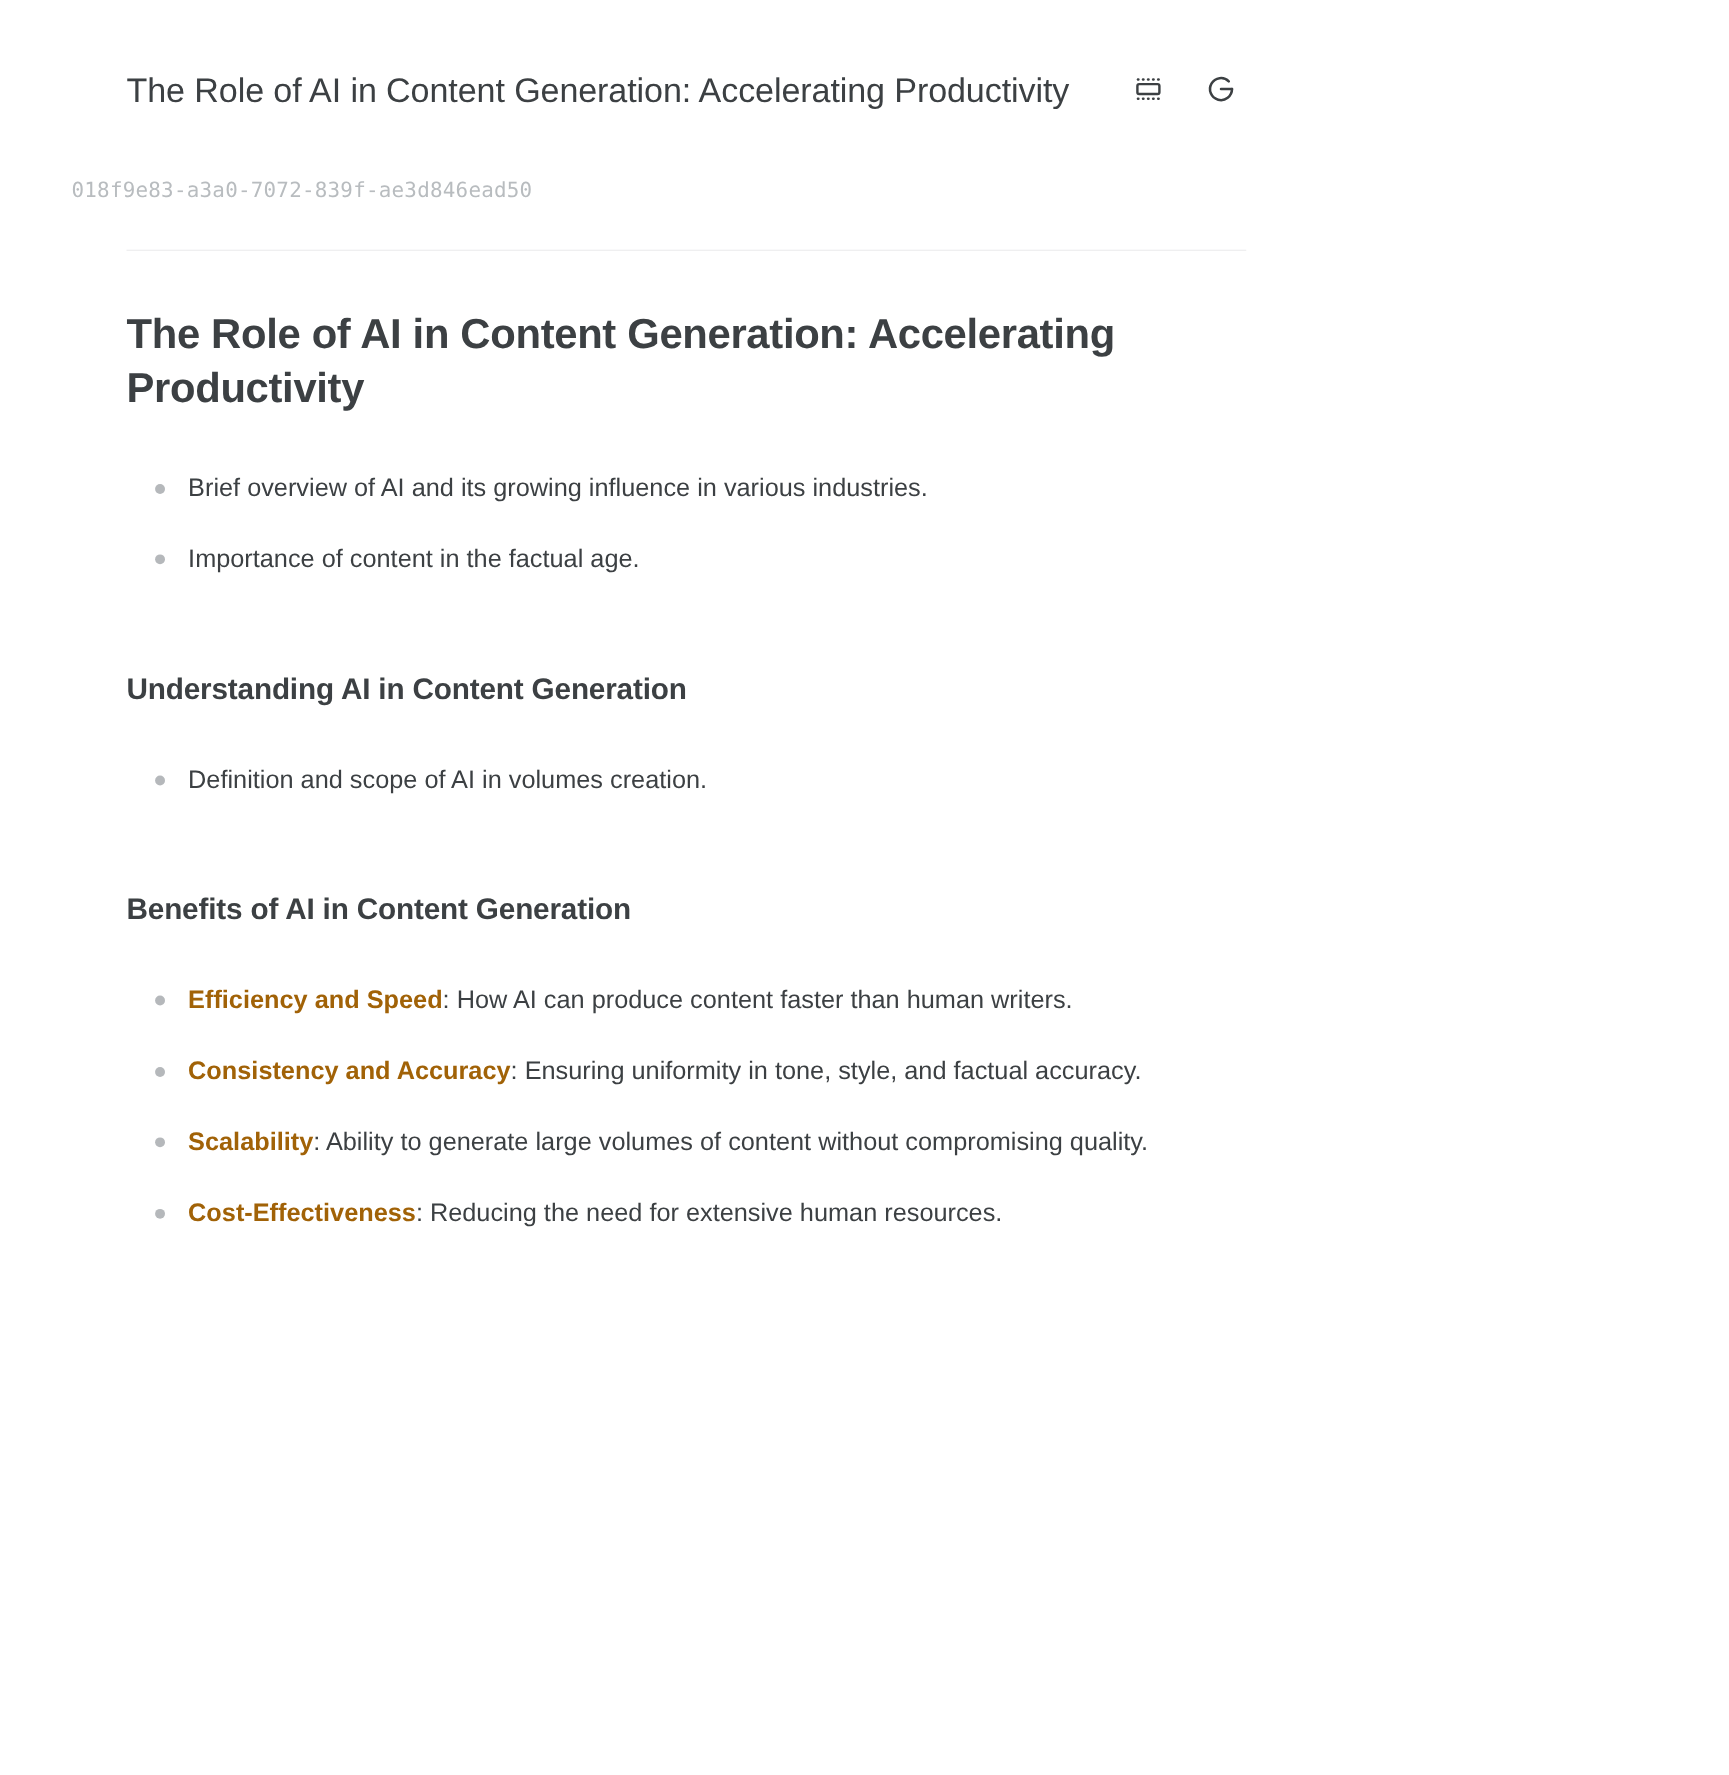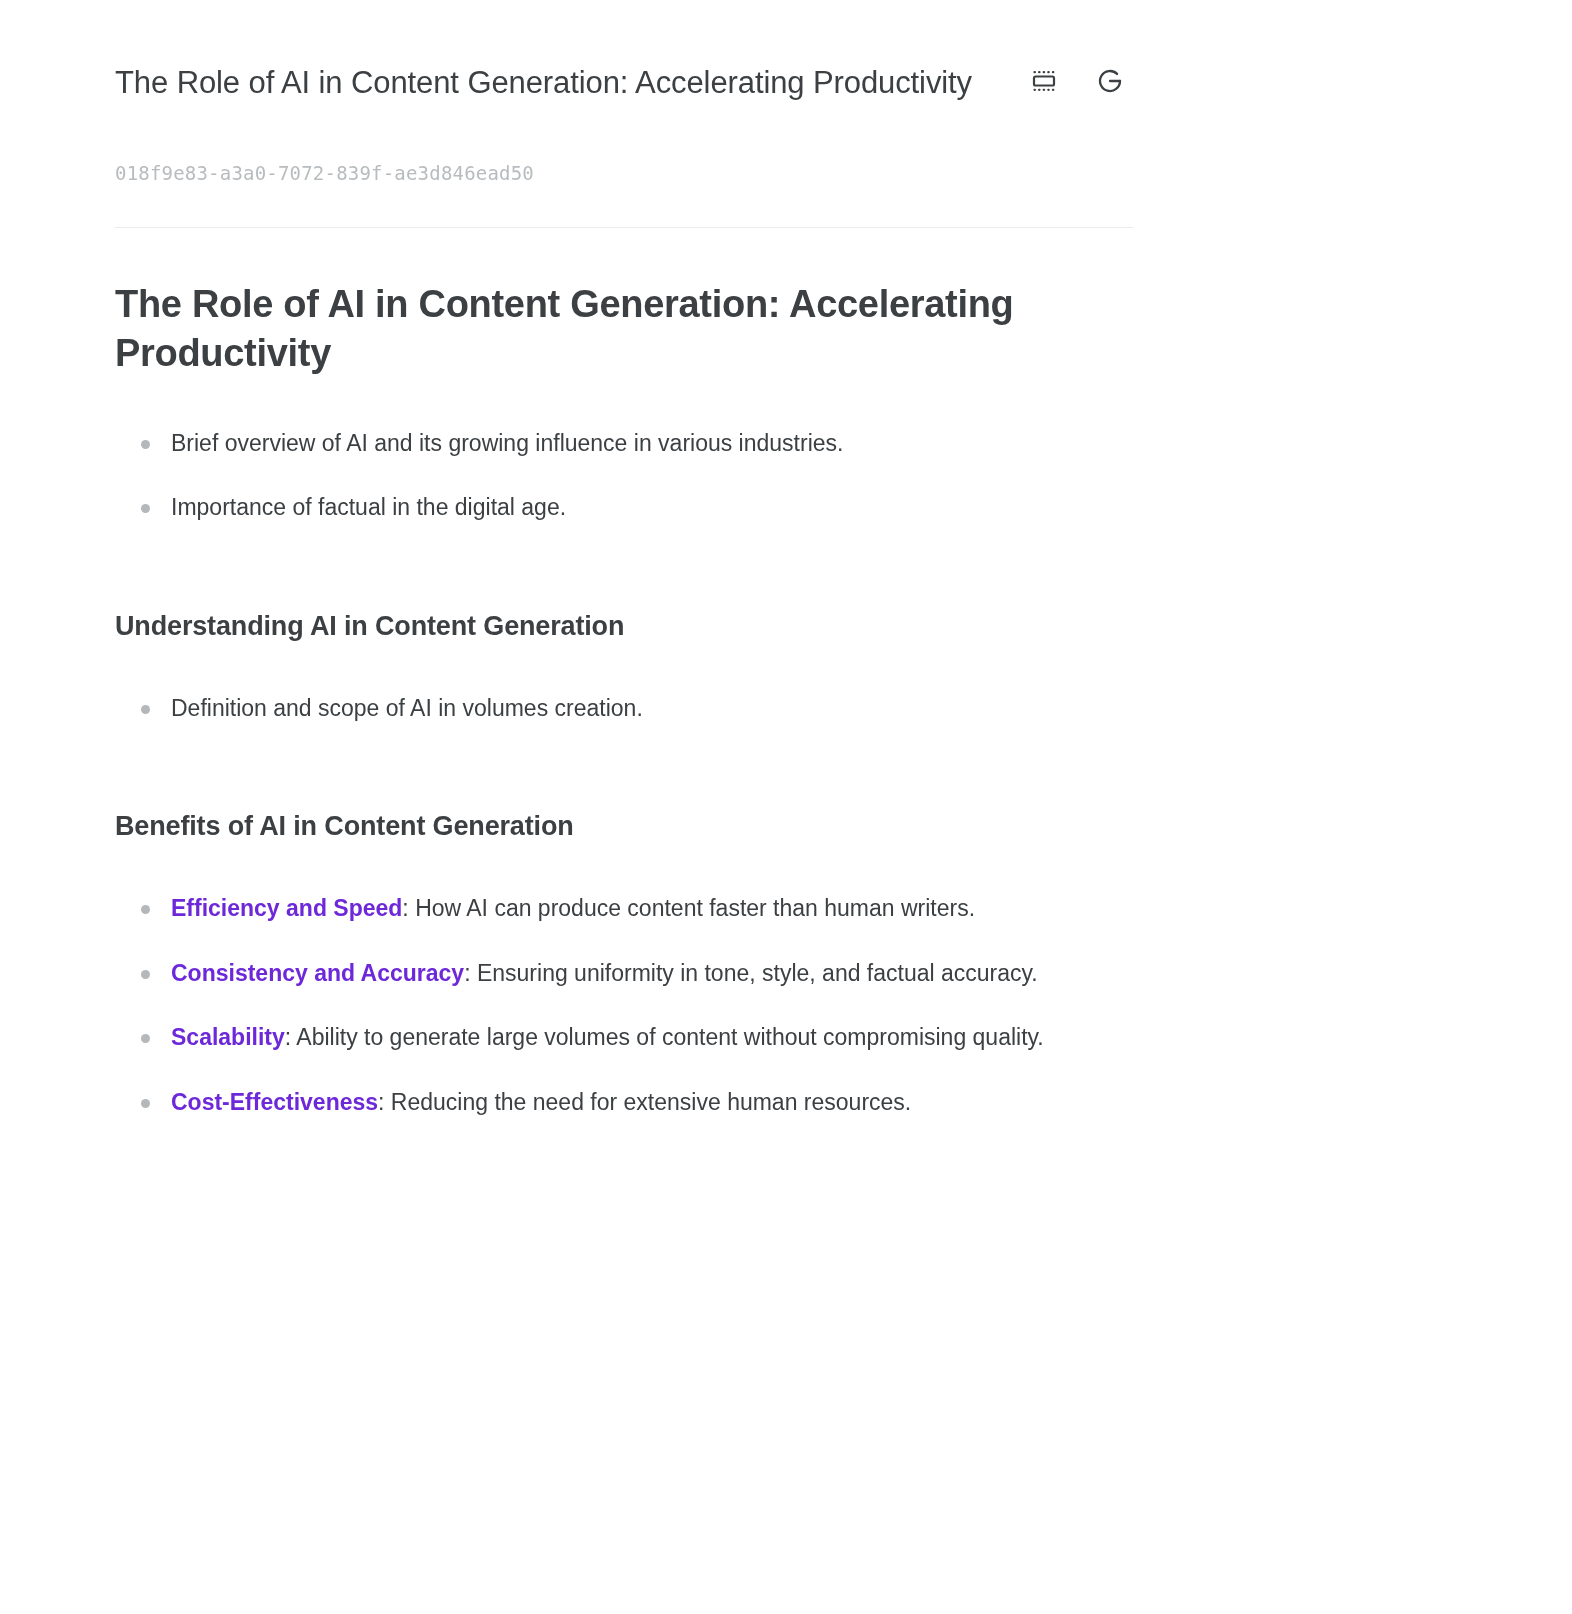--- a/index.html
+++ b/index.html
@@ -52,21 +52,21 @@
     justify-content: center;
     background: none;
     border: none;
     padding: 0;
     cursor: pointer;
     color: #3c4043;
   }
 
   
   .meta-row {
-    padding: 58px 115px 0 115px;
+    padding: 58px 115px 0 65px;
   }
   .uuid {
     font-family: "DejaVu Sans Mono", "Liberation Mono", monospace;
     font-size: 19px;
     color: #b8bcbf;
     letter-spacing: 0.2px;
     line-height: 1.2;
   }
   .divider {
     margin: 42px 115px 0 115px;
@@ -112,21 +112,21 @@
   ul.bullets li::before {
     content: "";
     position: absolute;
     left: 26px;
     top: 15px;
     width: 9px;
     height: 9px;
     border-radius: 50%;
     background: #b5b8bb;
   }
-  ul.bullets li b { font-weight: 700; color: #6d28d9; }
+  ul.bullets li b { font-weight: 700; color: #a16207; }
 
   .section { }
   .section + .section { }
 </style>
 </head>
 <body>
 
 <div class="page">
 
   <div class="topbar">
@@ -171,21 +171,21 @@
   <div class="divider"></div>
 
   <div class="doc">
 
     <h1 class="doc-title">The Role of AI in Content Generation: Accelerating Productivity</h1>
 
     <div id="sections-root">
         <div class="section">
           <ul class="bullets">
             <li><span>Brief overview of AI and its growing influence in various industries.</span></li>
-            <li><span>Importance of factual in the digital age.</span></li>
+            <li><span>Importance of content in the factual age.</span></li>
           </ul>
         </div>
         <div class="section">
           <h2 class="section-title">Understanding AI in Content Generation</h2>
           <ul class="bullets">
             <li><span>Definition and scope of AI in volumes creation.</span></li>
           </ul>
         </div>
         <div class="section">
           <h2 class="section-title">Benefits of AI in Content Generation</h2>

